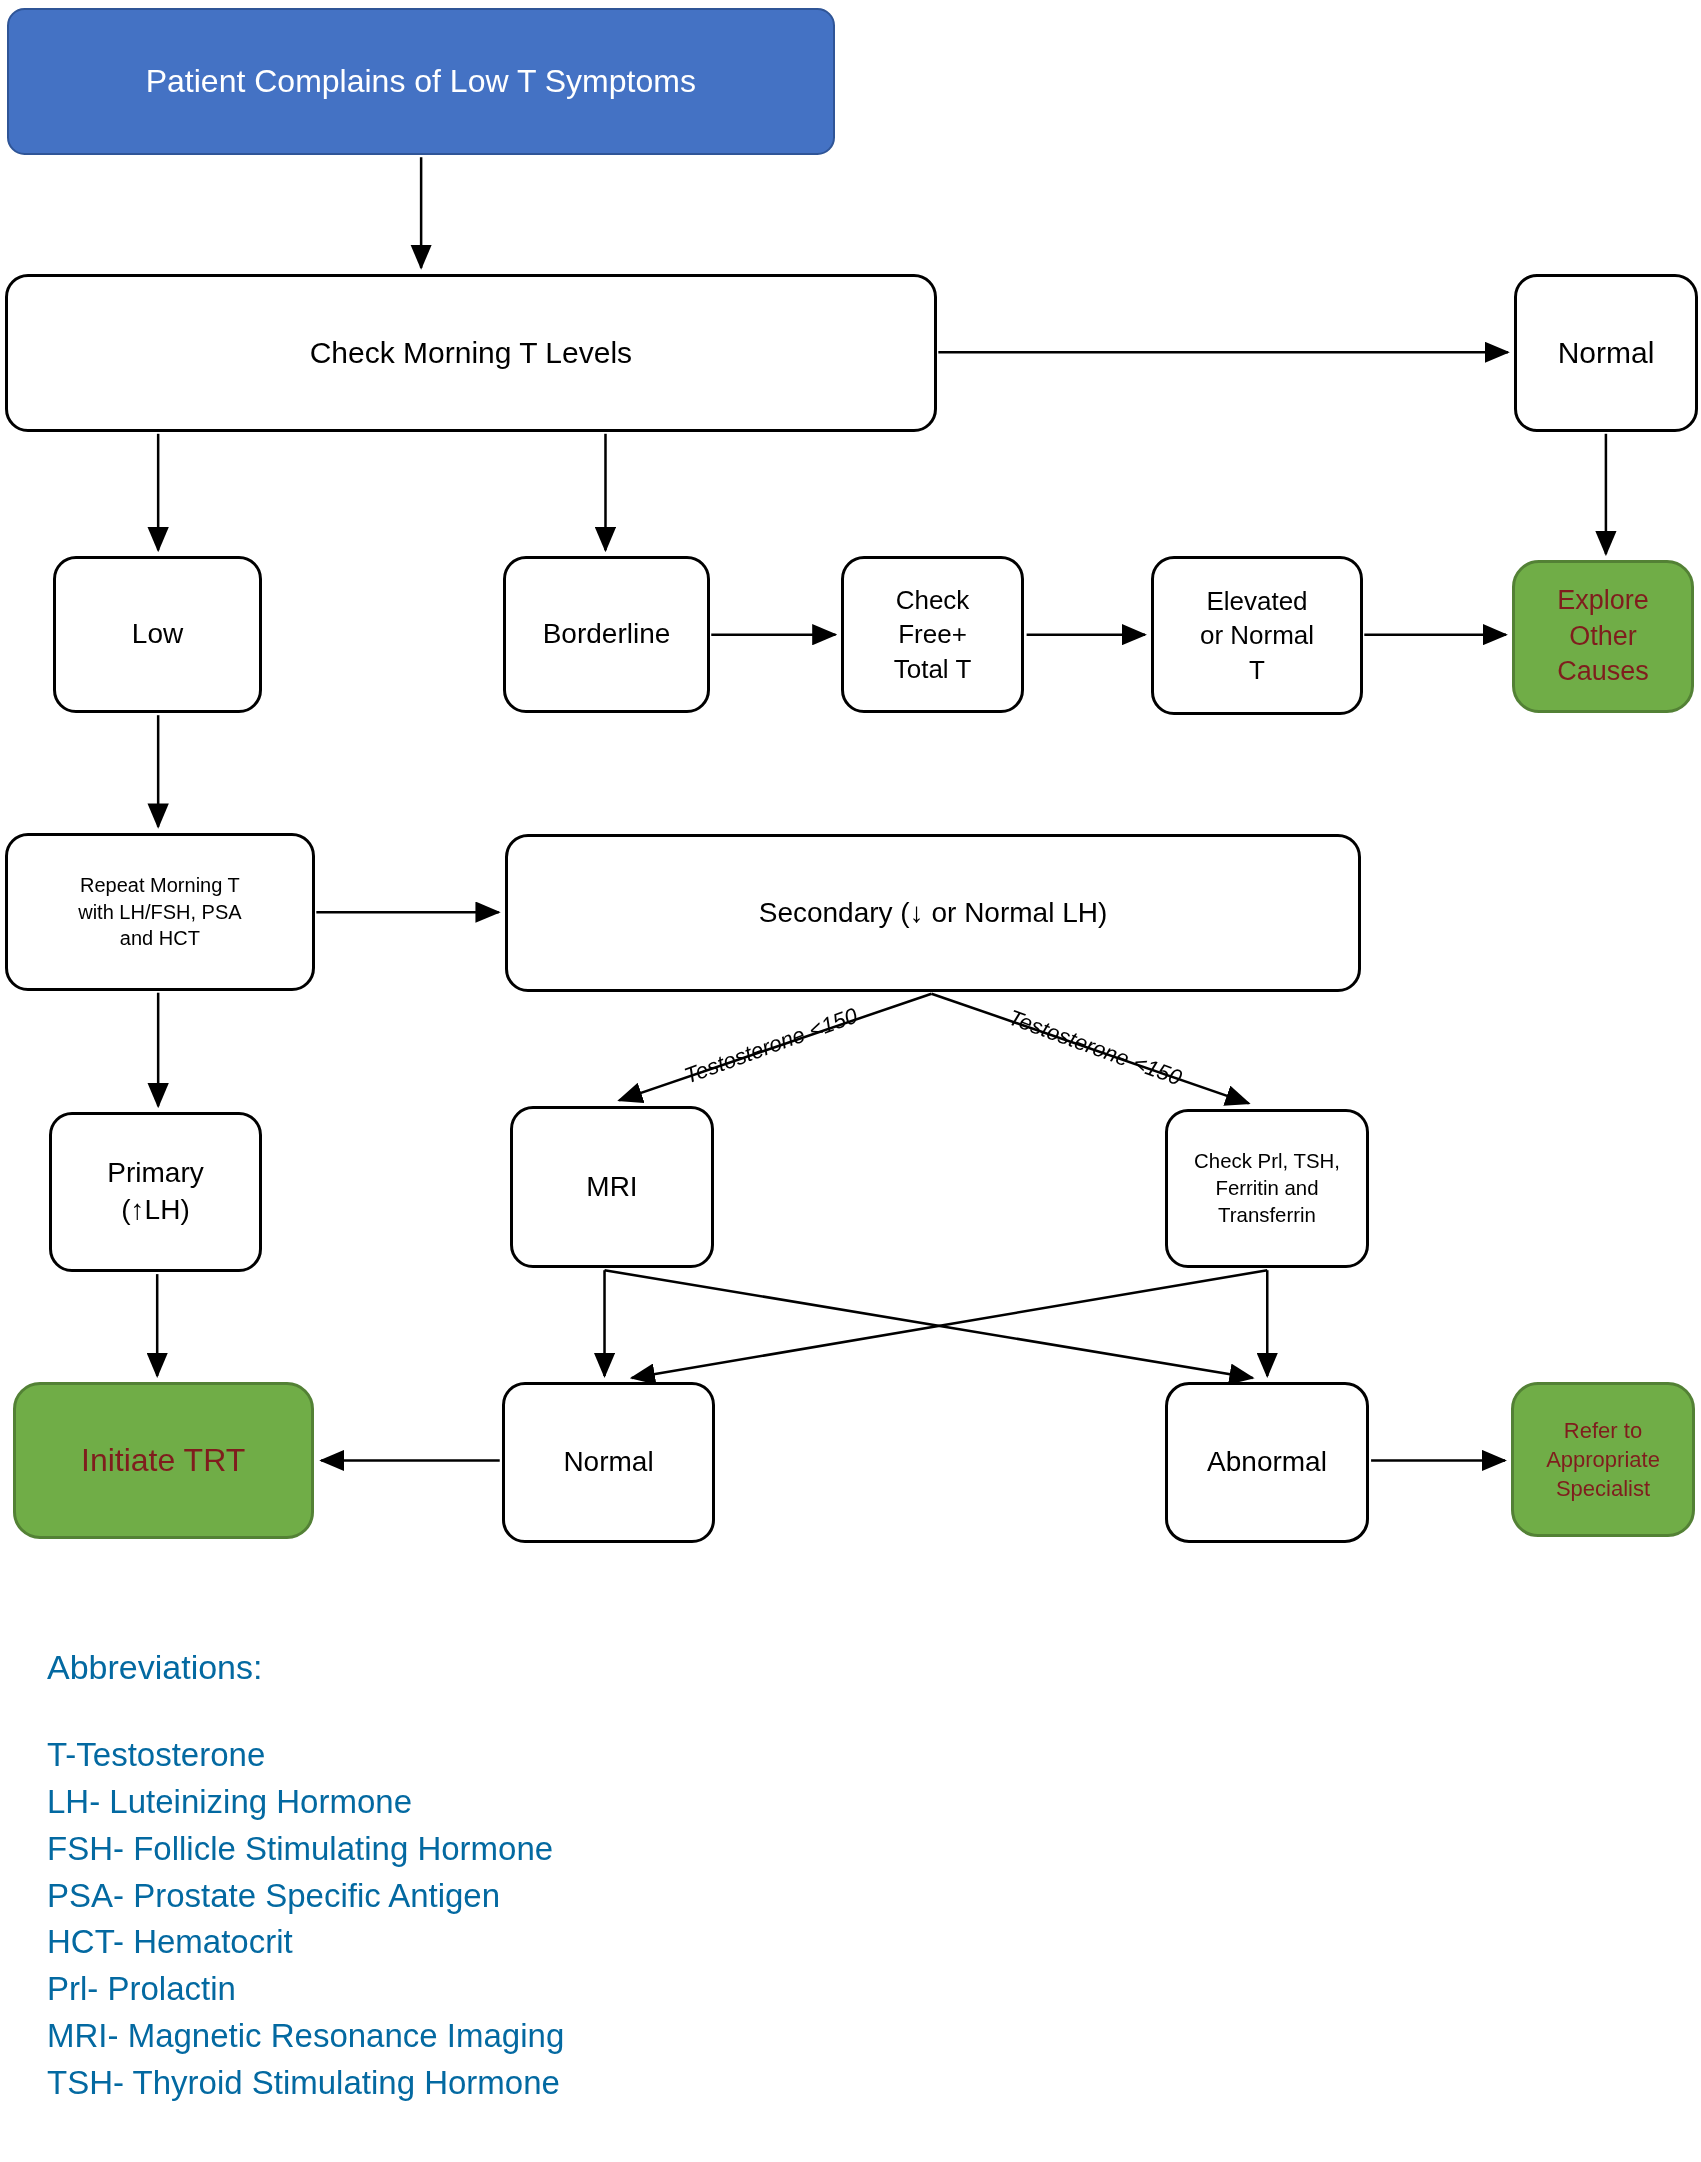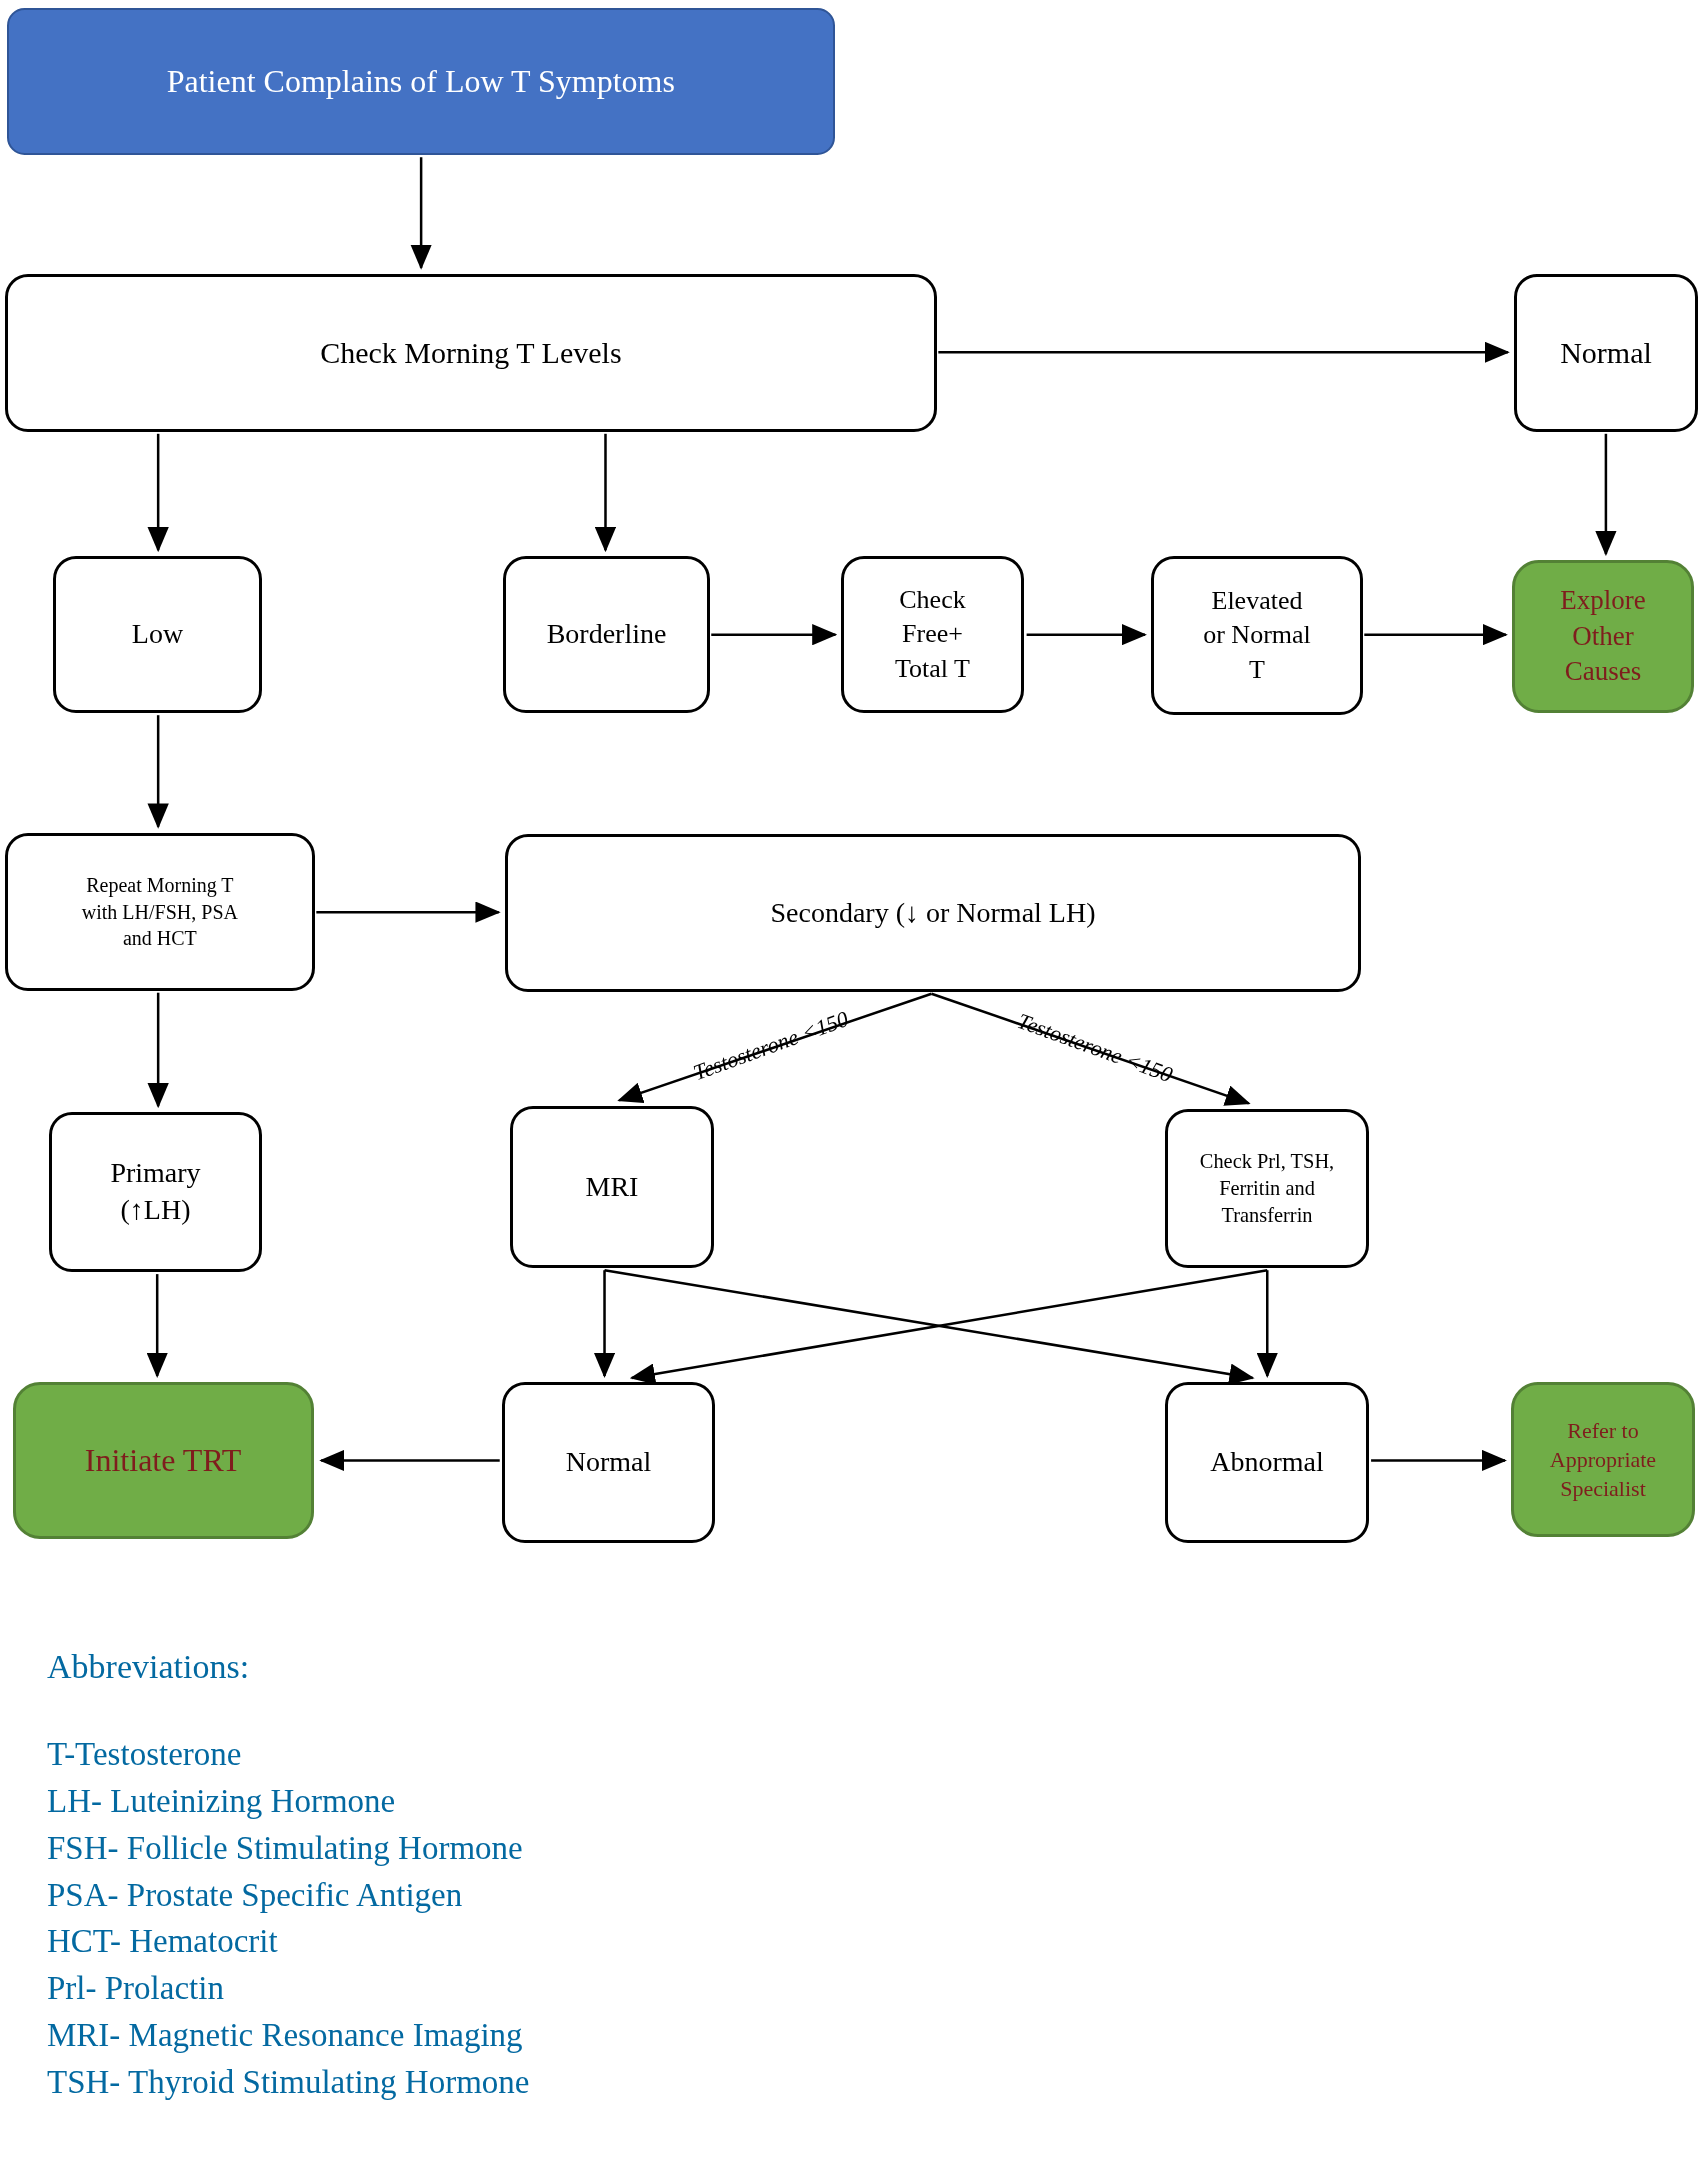--- a/index.html
+++ b/index.html
@@ -1,21 +1,21 @@
 <!DOCTYPE html>
 <html style="--blue: #4472C4; --blue-border: #2F5597; --green: #70AD47; --green-border: #538135;"><head>
 <meta charset="utf-8">
 <style>
   html, body { margin: 0; padding: 0; background: #ffffff; }
   #canvas {
     position: relative;
     width: 1701px;
     height: 2163px;
     background: #ffffff;
-    font-family: Liberation Serif, serif;
+    font-family: Liberation Sans, sans-serif;
     overflow: hidden;
   }
   #edge-layer {
     position: absolute;
     left: 0; top: 0;
     width: 1701px; height: 2163px;
     pointer-events: none;
   }
   .node {
     position: absolute;
@@ -126,21 +126,21 @@
 and HCT</div>
       <div class="node node-white" style="left: 505px; top: 834px; width: 856px; height: 158px; font-size: 28px;">Secondary (↓ or Normal LH)</div>
       <div class="node node-white" style="left: 49px; top: 1112px; width: 213px; height: 160px; font-size: 28px;">Primary
 (↑LH)</div>
       <div class="node node-white" style="left: 510px; top: 1106px; width: 204px; height: 162px; font-size: 28px;">MRI</div>
       <div class="node node-white" style="left: 1165px; top: 1109px; width: 204px; height: 159px; font-size: 20.4px;">Check Prl, TSH,
 Ferritin and
 Transferrin</div>
       <div class="node node-green" style="left: 12.6px; top: 1382px; width: 301px; height: 157px; font-size: 32px;">Initiate TRT</div>
       <div class="node node-white" style="left: 502px; top: 1382px; width: 213px; height: 161px; font-size: 28px;">Normal</div>
-      <div class="node node-white" style="left: 1165px; top: 1382px; width: 204px; height: 161px; font-size: 28px;">Abnormal</div>
+      <div class="node node-white" style="left: 1165px; top: 1382px; width: 204px; height: 161px; font-size: 28px; border-radius: 24px;">Abnormal</div>
       <div class="node node-green" style="left: 1511px; top: 1382px; width: 184px; height: 155px; font-size: 22px;">Refer to
 Appropriate
 Specialist</div>
     </div>
   <div id="edge-label-layer">
       <div class="edge-label" style="left: 771px; top: 1046px; transform: translate(-50%, -50%) rotate(-20deg);">Testosterone &lt;150</div>
       <div class="edge-label" style="left: 1095px; top: 1048px; transform: translate(-50%, -50%) rotate(20deg);">Testosterone &lt;150</div>
     </div>
 
   <section id="abbr-section">

